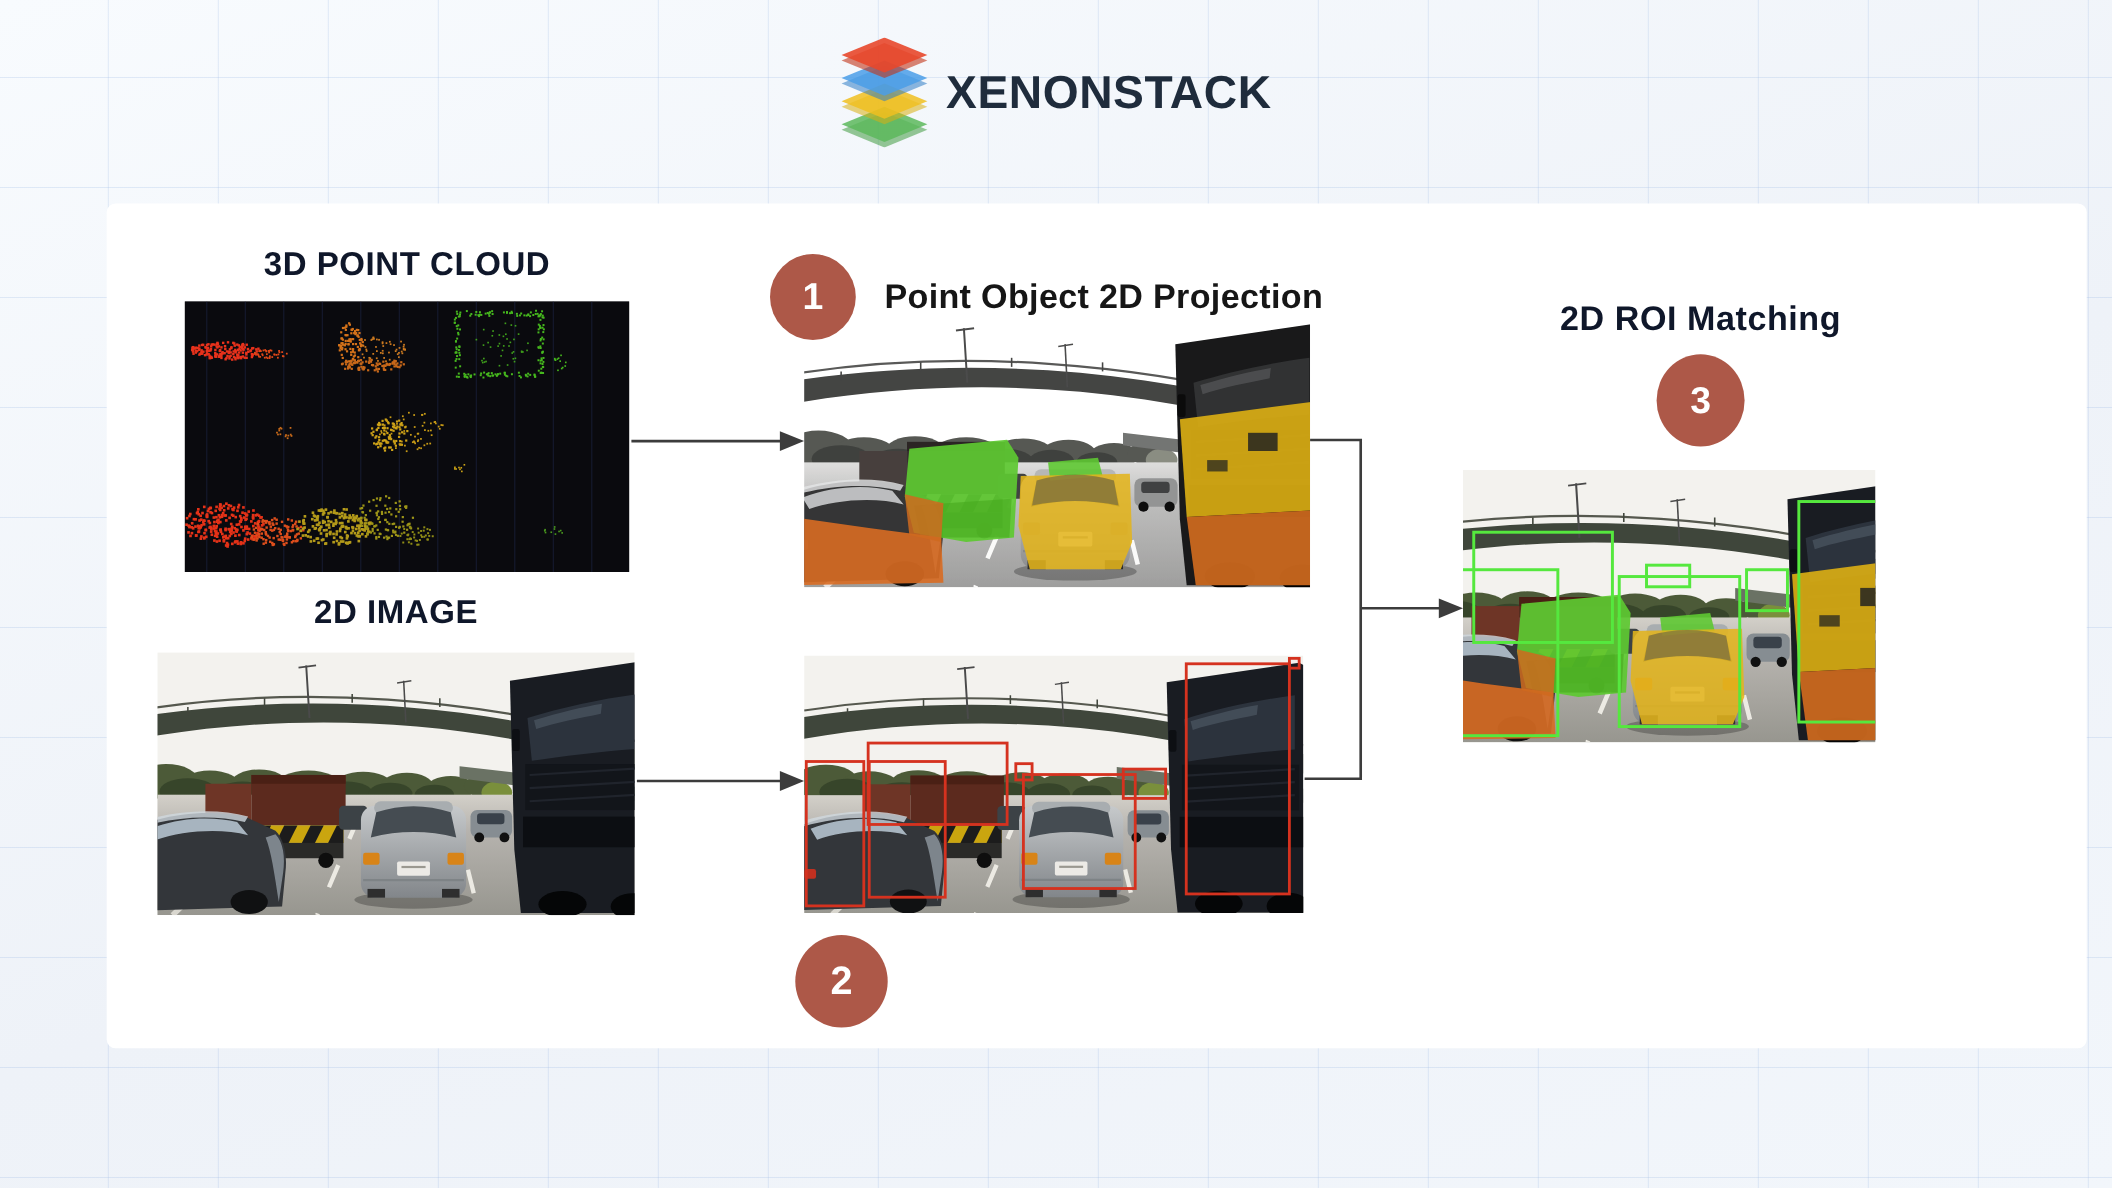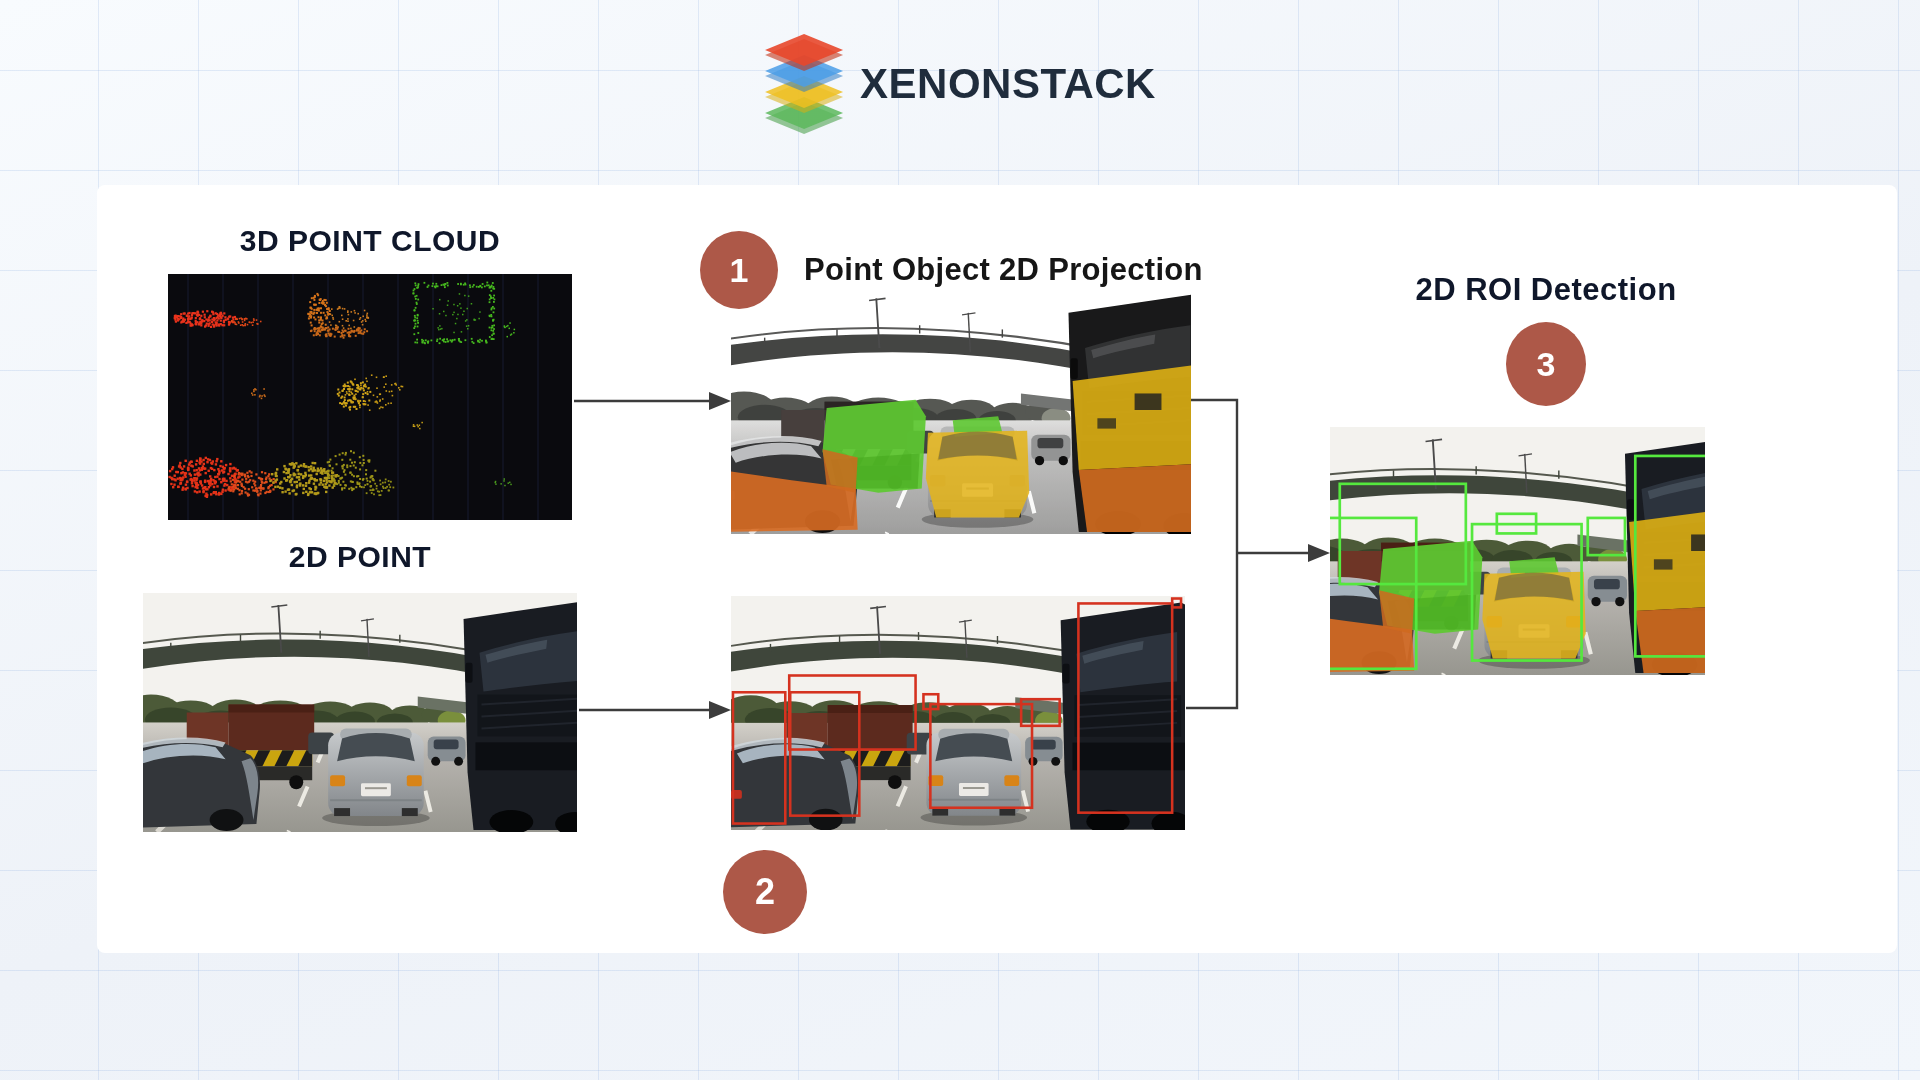--- a/index.html
+++ b/index.html
@@ -59,21 +59,21 @@
         <path d="M39,5 L78,21 L39,37 L0,21 Z" fill="#c23318" fill-opacity=".6"></path>
         <path d="M39,0 L78,16 L39,32 L0,16 Z" fill="#e8472b" fill-opacity=".9"></path>
       </g>
     </svg>
     <div class="logo-text">XENONSTACK</div>
   </div>
 
   <div class="card"></div>
 
   <div class="sec-label" style="left:168px;top:224px;width:404px;">3D POINT CLOUD</div>
-  <div class="sec-label" style="left:143px;top:540px;width:434px;">2D POINT</div>
+  <div class="sec-label" style="left:143px;top:540px;width:434px;">2D IMAGE</div>
 
   <div class="img-frame" style="left:168px;top:274px;width:404px;height:246px;background:#0a0a0e;">
     <svg id="pc-svg" viewBox="0 0 404 246">
       <rect width="404" height="246" fill="#0a0a0e"></rect>
       <g id="pc-grid" stroke="#161b30" stroke-width="1">
           <line x1="20" x2="20" y1="0" y2="246"></line>
           <line x1="55" x2="55" y1="0" y2="246"></line>
           <line x1="90" x2="90" y1="0" y2="246"></line>
           <line x1="125" x2="125" y1="0" y2="246"></line>
           <line x1="160" x2="160" y1="0" y2="246"></line>
@@ -2235,21 +2235,21 @@
 
   <div class="step-row" style="left:700px;top:231px;height:78px;gap:26px;">
     <div class="badge" style="width: 78px; height: 78px; font-size: 34px; background: rgb(173, 88, 72);">1</div>
     <div class="step-label">Point Object 2D Projection</div>
   </div>
 
   <div class="step-row" style="left:723px;top:850px;height:84px;gap:30px;">
     <div class="badge" style="width: 84px; height: 84px; font-size: 36px; background: rgb(173, 88, 72);">2</div>
   </div>
 
-  <div class="sec-label" style="left:1390px;top:272px;width:312px;font-size:31px;">2D ROI Detection</div>
+  <div class="sec-label" style="left:1390px;top:272px;width:312px;font-size:31px;">2D ROI Matching</div>
   <div class="badge" style="position: absolute; left: 1506px; top: 322px; width: 80px; height: 84px; font-size: 34px; background: rgb(173, 88, 72);">3</div>
 
   <svg class="flow" width="1920" height="1080" viewBox="0 0 1920 1080">
     <g stroke="#3c3c3c" stroke-width="2.4" fill="none">
       <line x1="574" y1="401" x2="712" y2="401"></line>
       <line x1="579" y1="710" x2="712" y2="710"></line>
       <polyline points="1191,400 1237,400 1237,708 1186,708"></polyline>
       <line x1="1237" y1="553" x2="1310" y2="553"></line>
     </g>
     <g fill="#3c3c3c">

